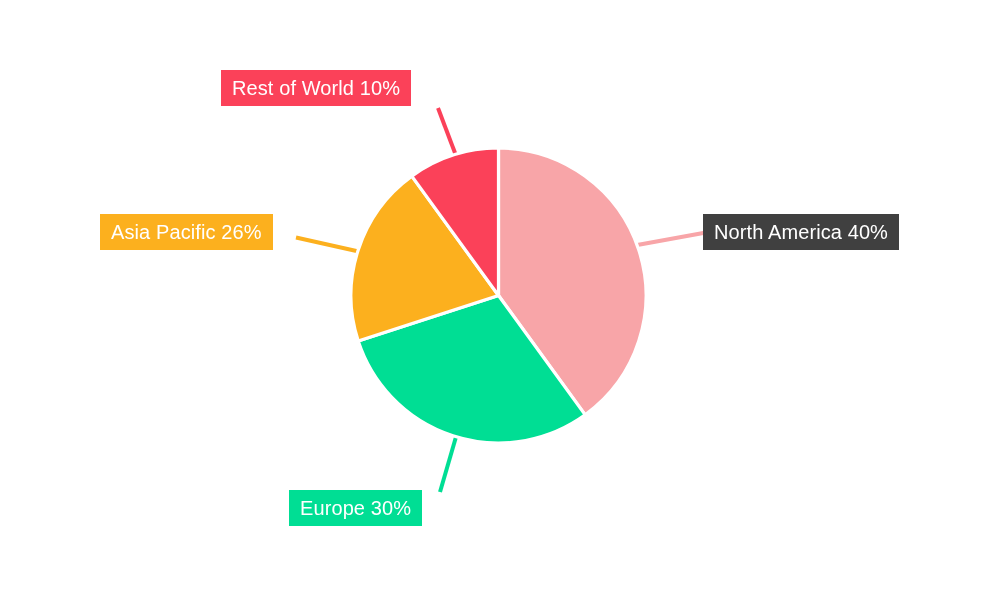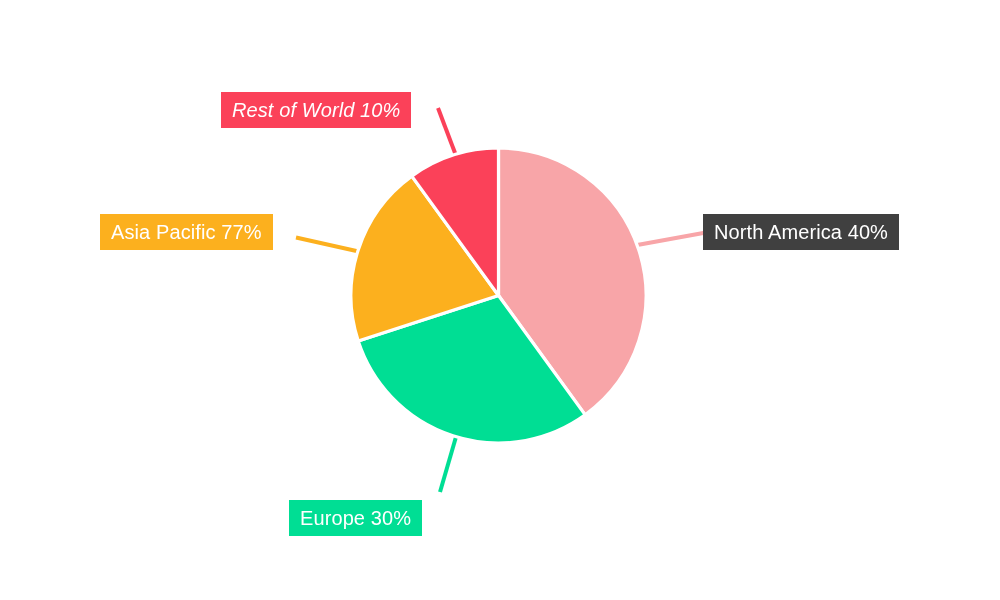--- a/index.html
+++ b/index.html
@@ -39,30 +39,29 @@
     padding: 0 11px;
     white-space: nowrap;
     letter-spacing: 0.1px;
   }
   #label-north-america {
     left: 703px;
     top: 214px;
   }
   #label-europe {
     left: 289px;
-    top: 500px;
+    top: 490px;
   }
   #label-asia-pacific {
     left: 100px;
     top: 214px;
   }
   #label-rest-of-world {
     left: 221px;
-    top: 92px;
-    font-style: italic;
+    top: 70px;
   }
 </style>
 </head>
 <body>
 
 <div id="chart-root">
 
   <svg id="pie-svg" viewBox="0 0 1000 600">
 
     <g>
@@ -81,17 +80,17 @@
       <path fill="#fcb01e" d="M 498.5 295.5 L 358.22 341.08 A 147.5 147.5 0 0 1 411.80 176.17 Z"></path>
 
       <path fill="#fb4159" d="M 498.5 295.5 L 411.80 176.17 A 147.5 147.5 0 0 1 498.50 148.00 Z"></path>
     </g>
   </svg>
 
   <div class="slice-label" id="label-north-america" style="background:#404040">North America 40%</div>
 
   <div class="slice-label" id="label-europe" style="background:#00de94">Europe 30%</div>
 
-  <div class="slice-label" id="label-asia-pacific" style="background:#fcb01e">Asia Pacific 77%</div>
+  <div class="slice-label" id="label-asia-pacific" style="background:#fcb01e">Asia Pacific 26%</div>
 
   <div class="slice-label" id="label-rest-of-world" style="background:#fb4159">Rest of World 10%</div>
 
 </div>
 
 </body></html>

